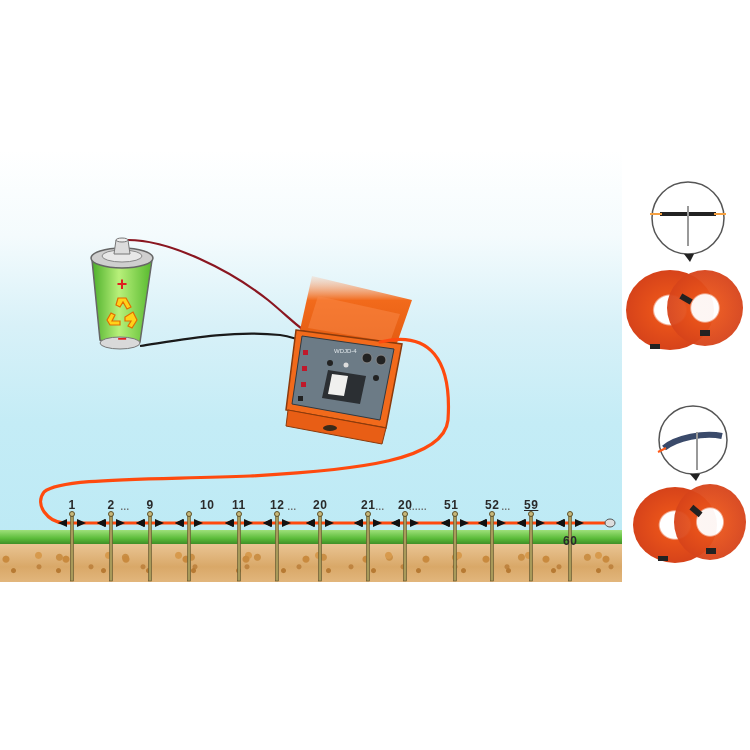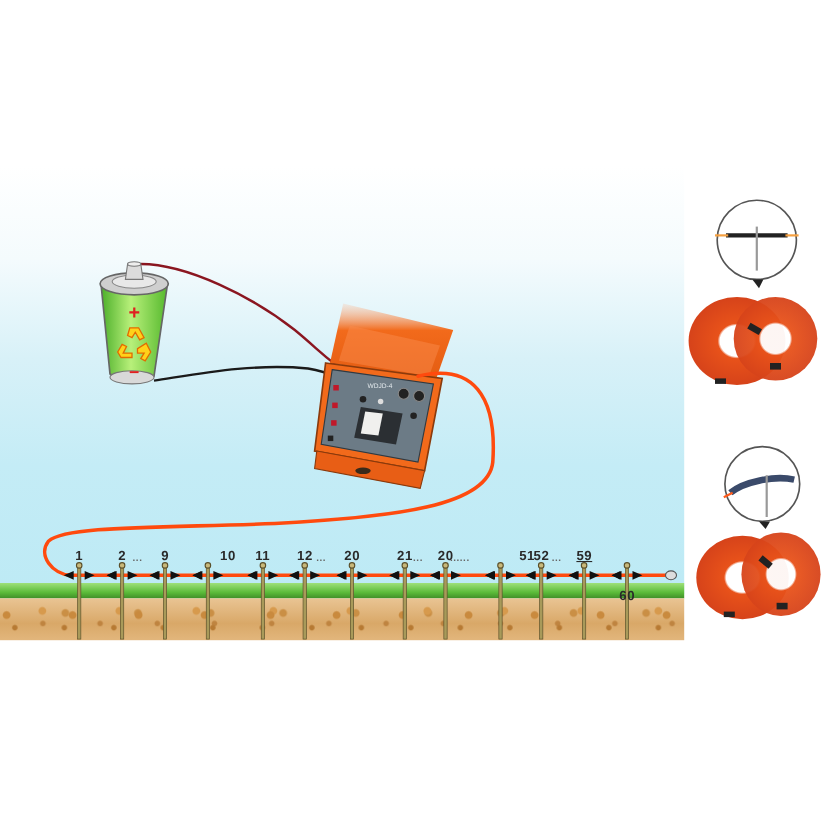--- a/index.html
+++ b/index.html
@@ -195,19 +195,19 @@
       <span class="label" style="left: 146.5px;">9</span>
       <span class="label" style="left: 200px; text-align: center;">10</span>
       <span class="label" style="left: 232px;">11</span>
       <span class="label" style="left: 270px;">12</span>
       <span class="label" style="left: 287.5px; font-size: 9px; top: 502px; color: rgb(102, 102, 102);">...</span>
       <span class="label" style="left: 313px;">20</span>
       <span class="label" style="left: 361px;">21</span>
       <span class="label" style="left: 375.5px; font-size: 9px; top: 502px; color: rgb(102, 102, 102);">...</span>
       <span class="label" style="left: 398px;">20</span>
       <span class="label" style="left: 409px; font-size: 9px; top: 502px; color: rgb(102, 102, 102);">......</span>
-      <span class="label" style="left: 472px;">51</span>
+      <span class="label" style="left: 444px;">51</span>
       <span class="label" style="left: 485px; text-align: right;">52</span>
       <span class="label" style="left: 501.5px; font-size: 9px; top: 502px; color: rgb(102, 102, 102);">...</span>
       <span class="label" style="left: 524px; text-decoration: underline;">59</span>
       <span class="label" style="left: 563px; margin-top: 36px;">60</span>
     </div>
 </div>
 
 </body></html>

